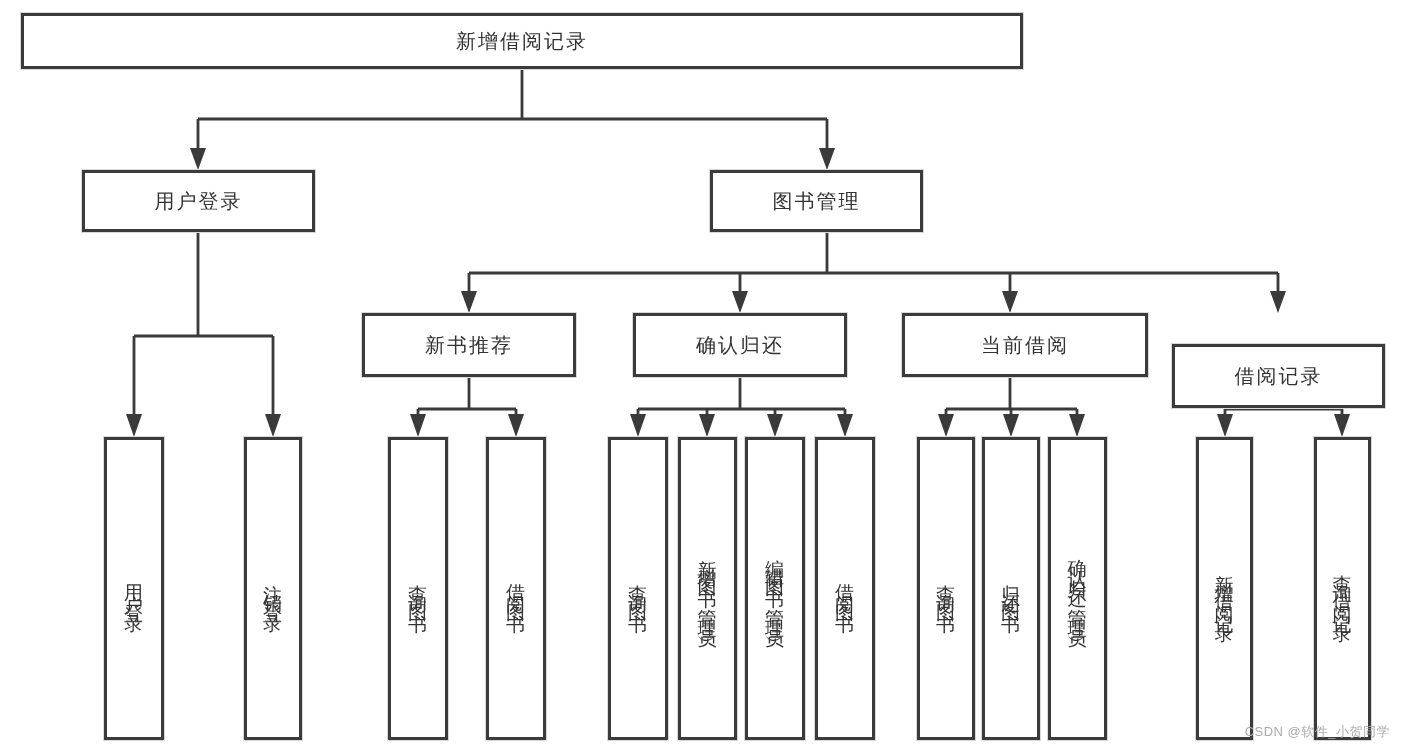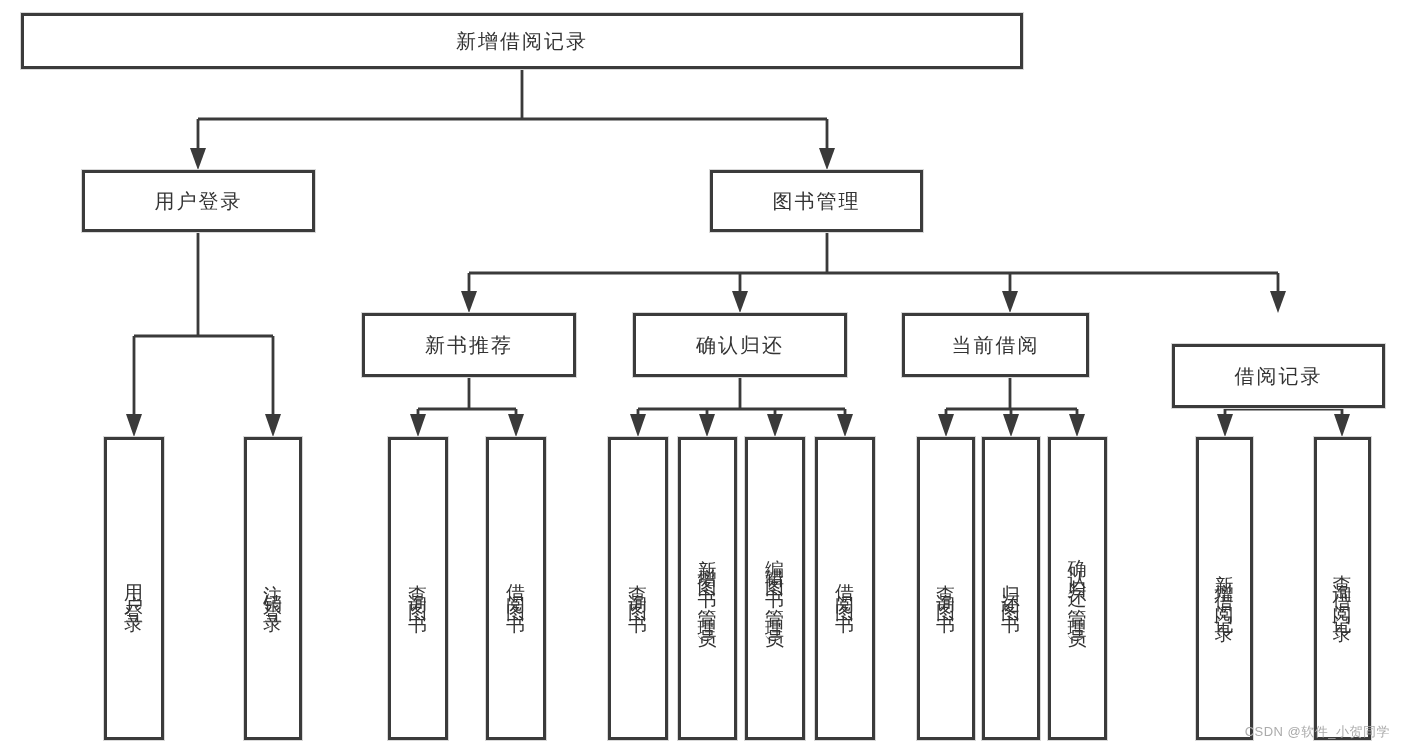--- a/index.html
+++ b/index.html
@@ -35,21 +35,21 @@
     letter-spacing:10px;
     color:#333333;
     line-height:1;
   }
   
   .n-root          {left:21px;  top:13px;  width:1002px;height:56px;}
   .n-user-login    {left:82px;  top:170px; width:233px; height:62px;}
   .n-book-mgmt     {left:710px; top:170px; width:213px; height:62px;}
   .n-new-book-rec  {left:362px; top:313px; width:214px; height:64px;}
   .n-book-borrow   {left:633px; top:313px; width:214px; height:64px;}
-  .n-current-borrow{left:902px; top:313px; width:187px; height:64px;}
+  .n-current-borrow{left:902px; top:313px; width:246px; height:64px;}
   .n-borrow-records{left:1172px;top:313px; width:213px; height:64px;margin-top:31px;}
   .n-login     {left:104px; top:437px;width:60px;height:303px;}
   .n-logout    {left:244px; top:437px;width:58px;height:303px;}
   .n-rec-query {left:388px; top:437px;width:60px;height:303px;}
   .n-rec-borrow{left:486px; top:437px;width:60px;height:303px;}
   .n-bb-query  {left:608px; top:437px;width:60px;height:303px;}
   .n-bb-add    {left:678px; top:437px;width:59px;height:303px;}
   .n-bb-edit   {left:745px; top:437px;width:60px;height:303px;}
   .n-bb-borrow {left:815px; top:437px;width:60px;height:303px;}
   .n-cb-query  {left:917px; top:437px;width:58px;height:303px;}

